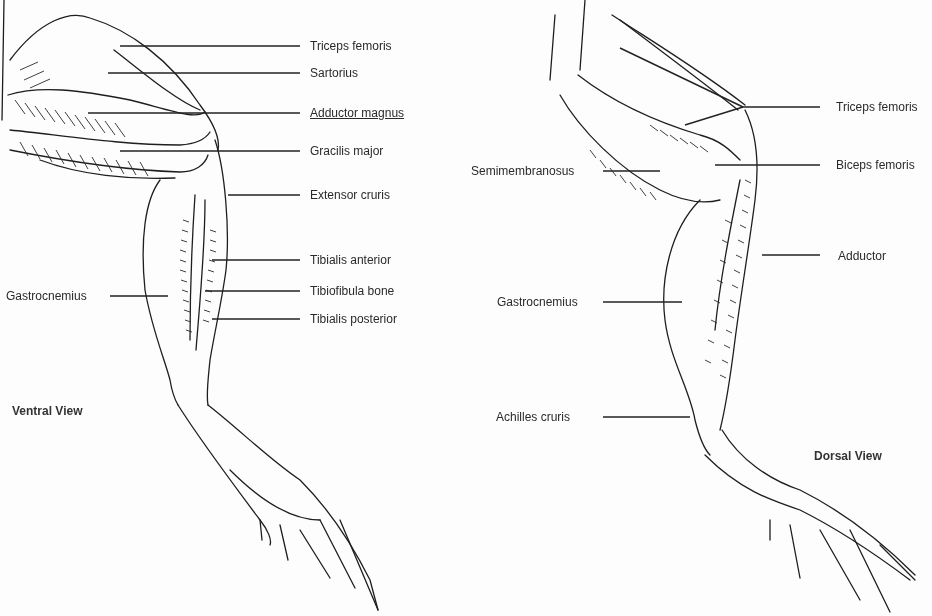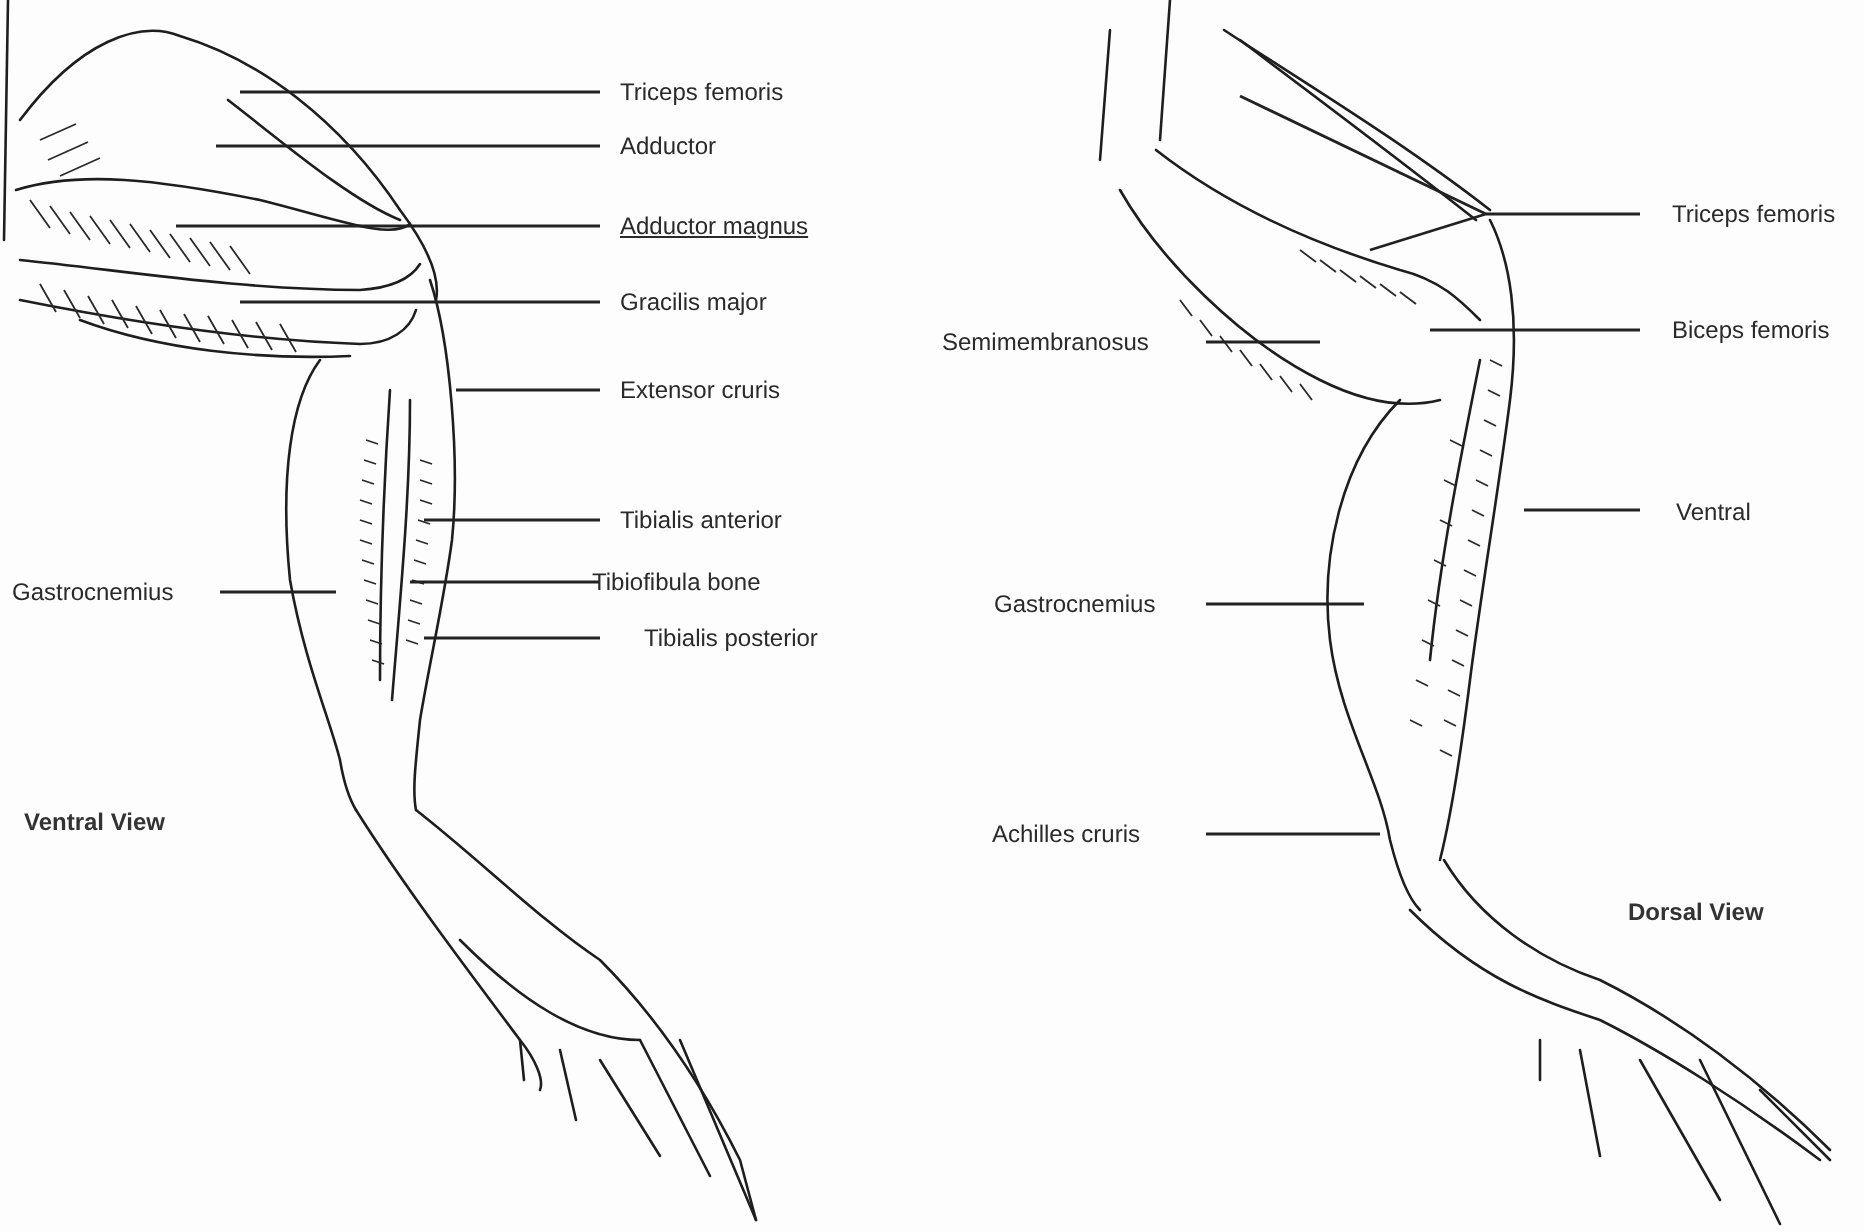--- a/index.html
+++ b/index.html
@@ -76,30 +76,30 @@
       <line class="lead" x1="743" y1="107" x2="685" y2="125"></line>
       <line class="lead" x1="715" y1="165" x2="820" y2="165"></line>
       <line class="lead" x1="762" y1="255" x2="820" y2="255"></line>
       <line class="lead" x1="603" y1="171" x2="660" y2="171"></line>
       <line class="lead" x1="603" y1="302" x2="682" y2="302"></line>
       <line class="lead" x1="603" y1="417" x2="690" y2="417"></line>
     </g>
   </svg>
 
   <span class="lbl" style="left:310px;top:39px;">Triceps femoris</span>
-  <span class="lbl" style="left:310px;top:66px;">Adductor</span>
+  <span class="lbl" style="left:310px;top:66px;">Sartorius</span>
   <span class="lbl" style="left:310px;top:106px;width:106px;overflow:hidden;text-decoration:underline;">Adductor magnus</span>
   <span class="lbl" style="left:310px;top:144px;">Gracilis major</span>
   <span class="lbl" style="left:310px;top:188px;text-align:right;">Extensor cruris</span>
   <span class="lbl" style="left:310px;top:253px;">Tibialis anterior</span>
-  <span class="lbl" style="left:296px;top:284px;">Tibiofibula bone</span>
-  <span class="lbl" style="left:310px;top:312px;margin-left:12px;">Tibialis posterior</span>
+  <span class="lbl" style="left:310px;top:284px;">Tibiofibula bone</span>
+  <span class="lbl" style="left:310px;top:312px;">Tibialis posterior</span>
   <span class="lbl" style="left:6px;top:289px;">Gastrocnemius</span>
   <span class="view" style="left:12px;top:404px;">Ventral View</span>
 
   <span class="lbl" style="left:836px;top:100px;">Triceps femoris</span>
   <span class="lbl" style="left:836px;top:158px;">Biceps femoris</span>
-  <span class="lbl" style="left:838px;top:249px;">Ventral</span>
+  <span class="lbl" style="left:838px;top:249px;">Adductor</span>
   <span class="lbl" style="left:471px;top:164px;">Semimembranosus</span>
   <span class="lbl" style="left:497px;top:295px;">Gastrocnemius</span>
   <span class="lbl" style="left:496px;top:410px;">Achilles cruris</span>
   <span class="view" style="left:814px;top:404px;margin-top:45px;">Dorsal View</span>
 </div>
 
 </body></html>

